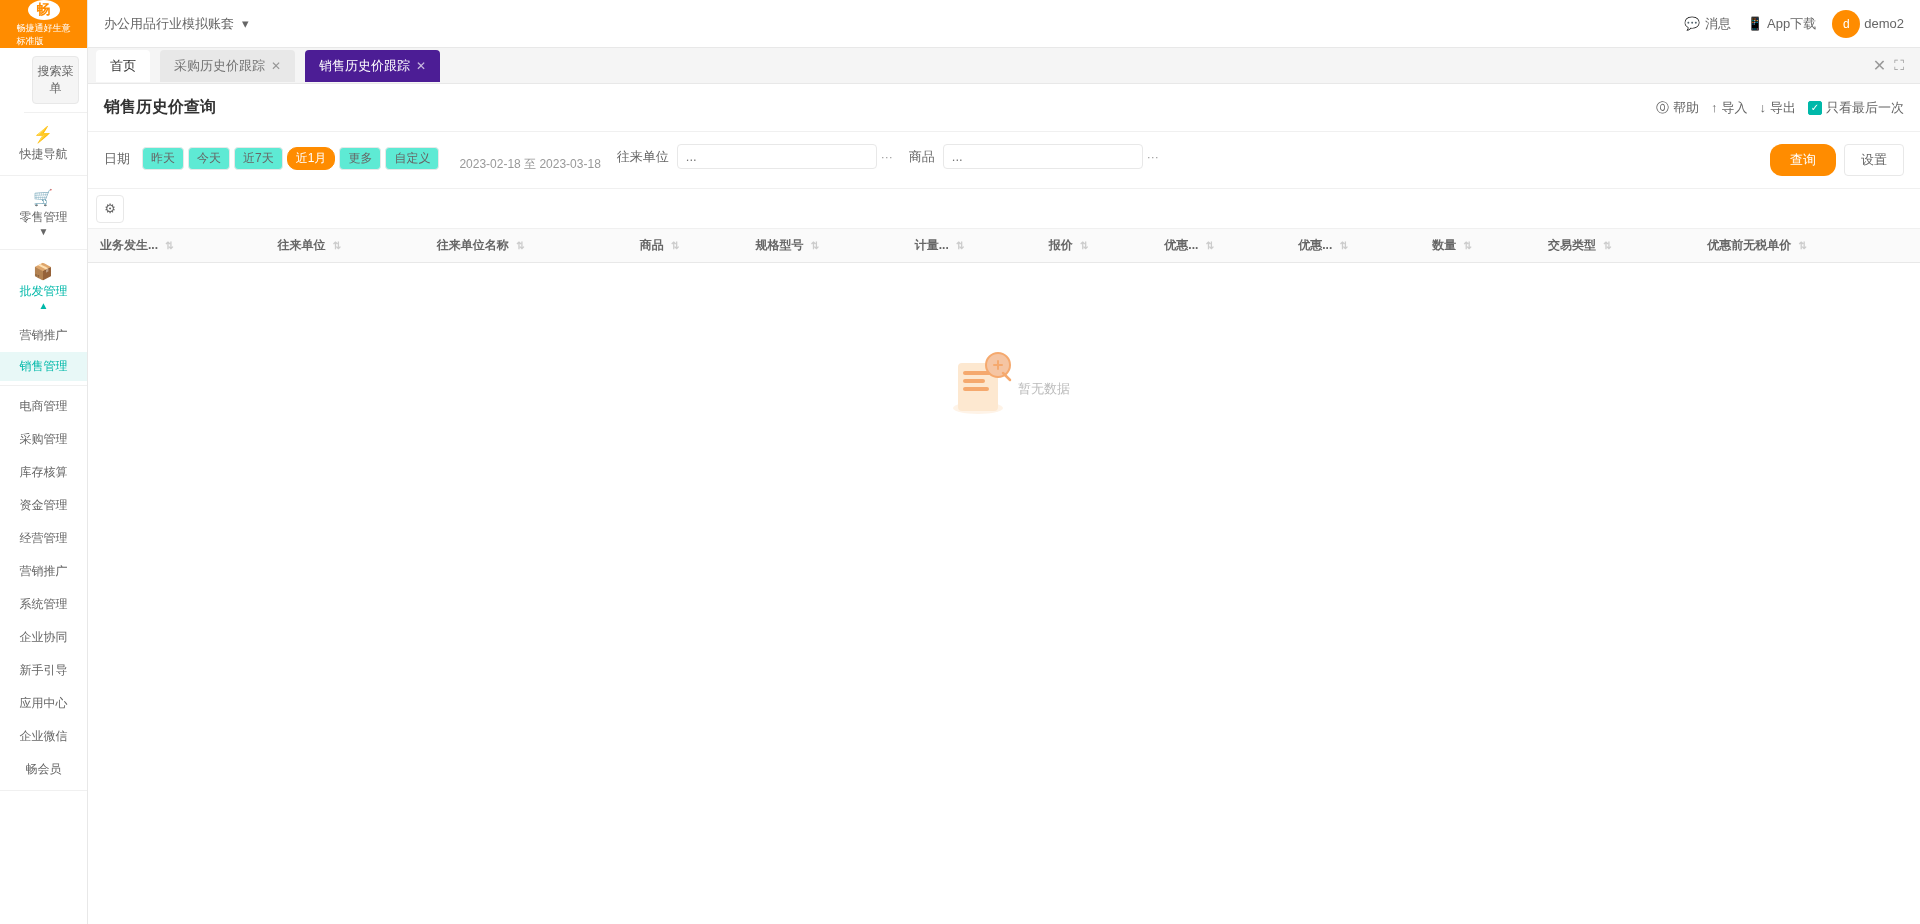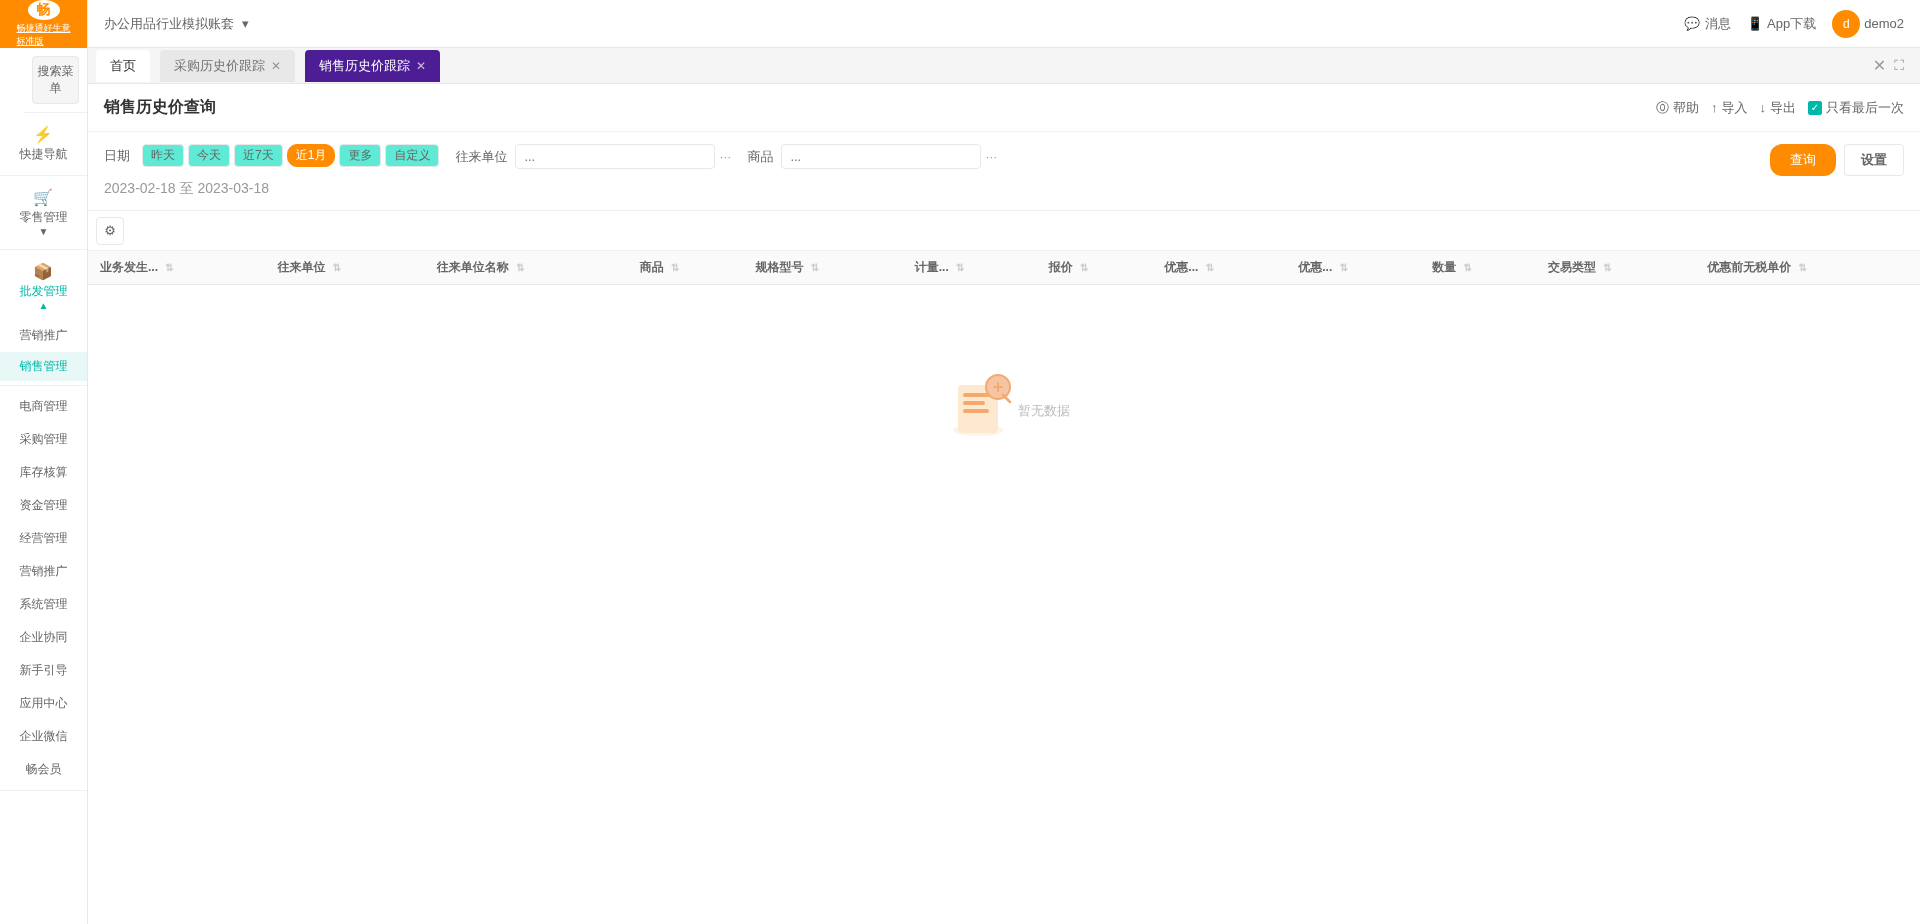--- a/index.html
+++ b/index.html
@@ -2,21 +2,21 @@
 <html><head>
   <meta charset="utf-8">
   <style>
     * { margin: 0; padding: 0; box-sizing: border-box; }
     body { font-family: 'Microsoft YaHei', Arial, sans-serif; font-size: 13px; background: #f5f5f5; color: #333; width: 1920px; height: 924px; overflow: hidden; display: flex; }
 
     
     .sidebar { width: 88px; background: #fff; height: 924px; display: flex; flex-direction: column; border-right: 1px solid #e8e8e8; flex-shrink: 0; }
     .sidebar-logo { height: 48px; background: #ff8c00; display: flex; align-items: center; justify-content: center; flex-direction: column; }
     .sidebar-logo-icon { width: 32px; height: 32px; background: #fff; border-radius: 50%; display: flex; align-items: center; justify-content: center; font-size: 14px; color: #ff8c00; font-weight: bold; }
-    .sidebar-logo-text { font-size: 9px; color: #fff; margin-top: 2px; text-decoration: underline; }
+    .sidebar-logo-text { font-size: 9px; color: #fff; margin-top: 2px; }
     .sidebar-search { padding: 8px; border-bottom: 1px solid #f0f0f0; margin-left: 24px; }
     .sidebar-search-btn { width: 100%; padding: 6px 0; background: #f5f5f5; border: 1px solid #e8e8e8; border-radius: 4px; font-size: 12px; color: #666; text-align: center; cursor: pointer; }
     .sidebar-nav-section { padding: 4px 0; border-bottom: 1px solid #f0f0f0; }
     .sidebar-nav-item { display: flex; flex-direction: column; align-items: center; padding: 8px 4px; cursor: pointer; color: #666; font-size: 12px; }
     .sidebar-nav-item.active { color: #00b8a9; }
     .sidebar-nav-item .nav-icon { font-size: 16px; margin-bottom: 2px; }
     .sidebar-nav-item .nav-arrow { font-size: 10px; }
     .sidebar-sub-item { display: flex; flex-direction: column; align-items: center; padding: 6px 4px; cursor: pointer; color: #00b8a9; font-size: 12px; background: #e8f8f7; }
 
     
@@ -49,44 +49,44 @@
     .checkbox-item { display: flex; align-items: center; gap: 4px; }
     .checkbox { width: 14px; height: 14px; border: 1px solid #00b8a9; border-radius: 2px; background: #00b8a9; display: flex; align-items: center; justify-content: center; color: #fff; font-size: 10px; }
 
     
     .filter-bar { padding: 12px 16px; border-bottom: 1px solid #f0f0f0; display: flex; align-items: flex-start; gap: 16px; flex-wrap: wrap; }
     .filter-group { display: flex; align-items: center; gap: 8px; }
     .filter-label { color: #666; font-size: 13px; white-space: nowrap; }
     .filter-date-btns { display: flex; align-items: center; gap: 4px; }
     .date-btn { padding: 2px 8px; border: 1px solid #e8e8e8; border-radius: 4px; cursor: pointer; font-size: 12px; color: #666; background: #5eead4; }
     .date-btn.active { background: #ff8c00; color: #fff; border-color: #ff8c00; border-radius: 10px; }
-    .date-range { font-size: 14px; color: #999; margin-top: 0; }
+    .date-range { font-size: 12px; color: #999; margin-top: 12px; }
     .filter-input { display: flex; align-items: center; gap: 4px; }
     .filter-field { padding: 4px 8px; border: 1px solid #e8e8e8; border-radius: 4px; font-size: 13px; min-width: 200px; background: #fff; color: #333; }
     .filter-more { color: #999; font-size: 12px; cursor: pointer; }
     .filter-right { margin-left: auto; display: flex; gap: 8px; }
     .btn-primary { padding: 6px 20px; background: #ff8c00; color: #fff; border: none; border-radius: 12px; cursor: pointer; font-size: 13px; }
-    .btn-secondary { padding: 6px 16px; background: #fff; color: #666; border: 1px solid #e8e8e8; border-radius: 4px; cursor: pointer; font-size: 13px; font-weight: bold; }
+    .btn-secondary { padding: 6px 16px; background: #fff; color: #666; border: 1px solid #e8e8e8; border-radius: 4px; cursor: pointer; font-size: 13px; }
 
     
     .table-container { overflow: auto; }
     .table-toolbar { height: 40px; display: flex; align-items: center; padding: 0 8px; border-bottom: 1px solid #f0f0f0; }
     .table-gear { width: 28px; height: 28px; border: 1px solid #e8e8e8; border-radius: 4px; display: flex; align-items: center; justify-content: center; cursor: pointer; color: #666; }
     .data-table { width: 100%; border-collapse: collapse; }
     .data-table th { padding: 8px 12px; background: #fafafa; border-bottom: 1px solid #e8e8e8; font-size: 12px; color: #666; text-align: left; white-space: nowrap; cursor: pointer; position: relative; }
     .data-table th .sort-icon { font-size: 10px; margin-left: 4px; color: #ccc; }
 
     
     .empty-state { display: flex; align-items: center; justify-content: center; padding: 80px 0; }
     .empty-icon { width: 80px; height: 80px; margin-bottom: 12px; }
     .empty-text { color: #bbb; font-size: 13px; }
 
     
     .filter-row { display: flex; align-items: center; flex-wrap: wrap; gap: 12px; }
-    .filter-section { display: flex; flex-direction: column; gap: 13px; }
+    .filter-section { display: flex; flex-direction: row; gap: 20px; }
   </style>
 </head>
 <body>
 
 <div class="sidebar">
   <div class="sidebar-logo">
     <div class="sidebar-logo-icon">畅</div>
     <div class="sidebar-logo-text">畅捷通好生意<br>标准版</div>
   </div>
 

